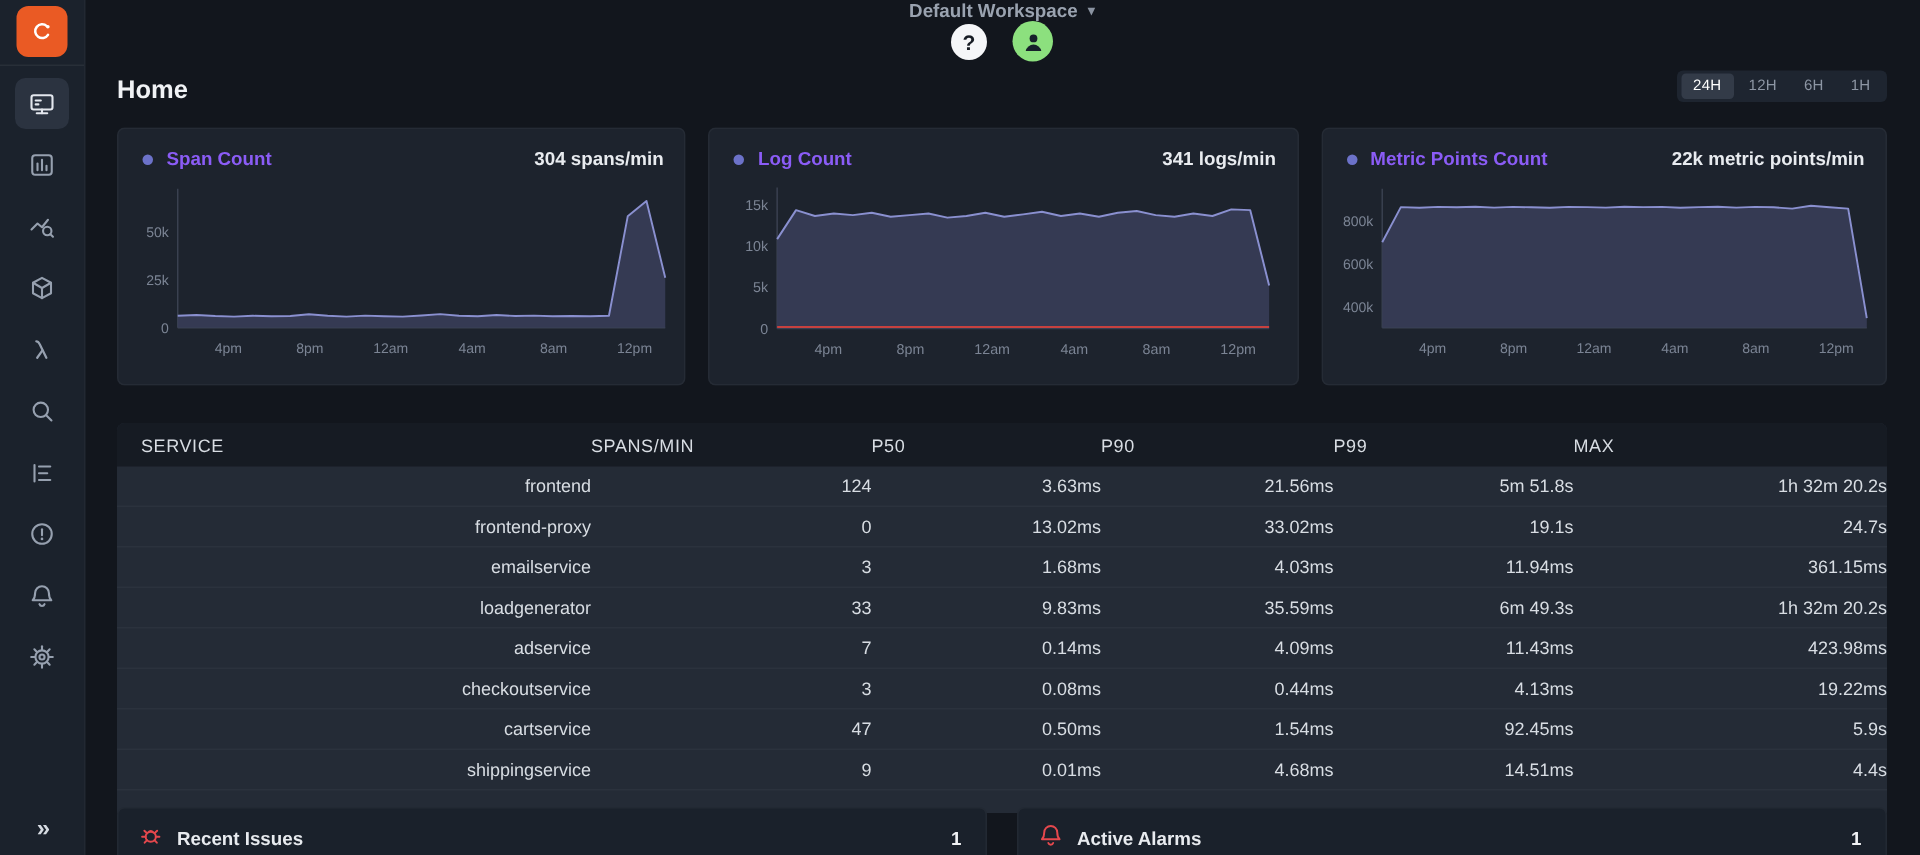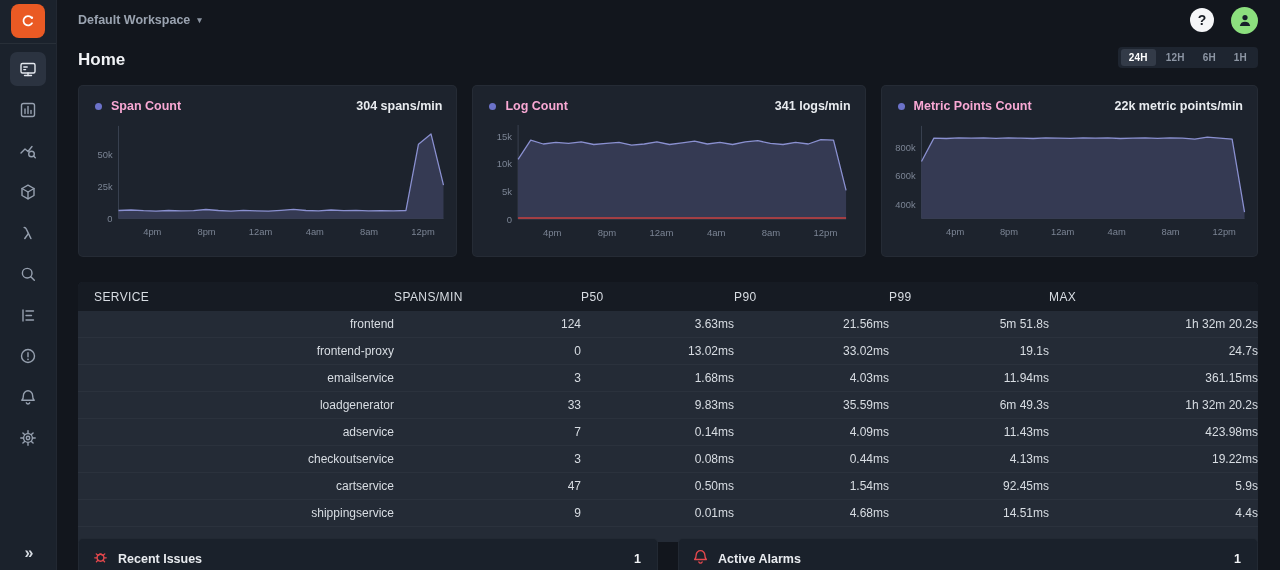--- a/index.html
+++ b/index.html
@@ -11,40 +11,40 @@
   .sidebar { position:absolute; left:0; top:0; width:57px; height:570px; background:#1b222c; border-right:1px solid rgba(255,255,255,.03); z-index:5; }
   .logo { width:34px; height:34px; margin:4px auto 0; background:#ea5a24; border-radius:8px; display:flex; align-items:center; justify-content:center; cursor:pointer; }
   .logo-sep { height:1px; background:rgba(255,255,255,.06); margin:5px 0 4px; }
   .nav-item { width:41px; height:41px; margin:0 auto; display:flex; align-items:center; justify-content:center; color:#96a0af; cursor:pointer; }
   .nav-item .pad { width:36px; height:34px; border-radius:7px; display:flex; align-items:center; justify-content:center; }
   .nav-item.active .pad { background:#2b3340; color:#e4e8ee; }
   .nav-item svg { display:block; }
   .collapse { position:absolute; bottom:8px; left:0; width:57px; text-align:center; color:#d6dbe2; font-size:16px; font-weight:bold; cursor:pointer; letter-spacing:-1px; }
 
   
-  .topbar { position:absolute; left:57px; top:0; width:1223px; height:40px; display:flex; align-items:center; justify-content:space-between; padding:0 22px 0 21px; }
+  .topbar { position:absolute; left:57px; top:0; width:1223px; height:40px; display:flex; align-items:center; justify-content:space-between; padding:0 22px 0 21px;flex-direction:column; }
   .workspace { display:flex; align-items:center; gap:7px; color:#9aa3b0; font-size:12.5px; font-weight:bold; cursor:pointer; }
   .workspace .caret { font-size:9px; color:#8a93a1; }
   .topbar-right { display:flex; align-items:center; gap:17px; }
   .help-btn { width:24px; height:24px; border-radius:50%; background:#f5f6f8; color:#171c24; font-size:14px; font-weight:bold; display:flex; align-items:center; justify-content:center; cursor:pointer; }
   .avatar { width:27px; height:27px; border-radius:50%; background:#8ce07e; display:flex; align-items:center; justify-content:center; cursor:pointer; }
 
   
   .page-title { position:absolute; left:78px; top:50px; font-size:17px; font-weight:bold; color:#f0f2f5; }
   .time-pill { position:absolute; right:22px; top:47px; display:flex; align-items:center; background:#1e2530; border-radius:4px; padding:2px 3px; gap:2px; }
-  .time-opt { font-size:10px; font-weight:bold; color:#8d96a4; padding:3px 8px; border-radius:3px; cursor:pointer; letter-spacing:.2px; }
+  .time-opt { font-size:10px; font-weight:normal; color:#8d96a4; padding:3px 8px; border-radius:3px; cursor:pointer; letter-spacing:.2px; }
   .time-opt.active { background:#333b48; color:#ffffff; }
 
   
   .cards { position:absolute; left:78px; top:85px; width:1180px; display:flex; gap:15px; }
   .card { background:#1d232d; border:1px solid rgba(255,255,255,.04); border-radius:5px; height:172px; overflow:hidden; }
   .card.c0 { width:385px; } .card.c1 { width:399px;text-align:center; } .card.c2 { width:383px; }
   .card-head { display:flex; align-items:center; padding:13px 14px 2px 16px; }
   .dot { width:7px; height:7px; border-radius:50%; background:#6c72c9; margin-right:9px; flex:none; }
-  .card-title { font-size:12.5px; font-weight:bold; color:#f9a8d4; }
+  .card-title { font-size:12.5px; font-weight:bold; color:#8b5cf6; }
   .card-value { margin-left:auto; font-size:12.5px; font-weight:bold; color:#e8ebef; }
   .chart { display:block; width:calc(100% - 12px); height:122px; margin:8px 6px 0; }
 
   
   .table-card { position:absolute; left:78px; top:270px; width:1180px; height:260px; border-radius:5px 5px 0 0; overflow:hidden; background:#242b36;margin-top:12px; }
   .thead { display:flex; height:29px; align-items:center; background:#161b23; }
   .hcell { font-size:11px; color:#8d96a4; letter-spacing:.4px; }
   .trow { display:flex; height:27px; align-items:center; border-bottom:1px solid rgba(255,255,255,.035); cursor:pointer;text-align:right; }
   .cell { font-size:12px; color:#d8dde3; }
   .c-0 { flex:0 0 316px; padding-left:16px; }

